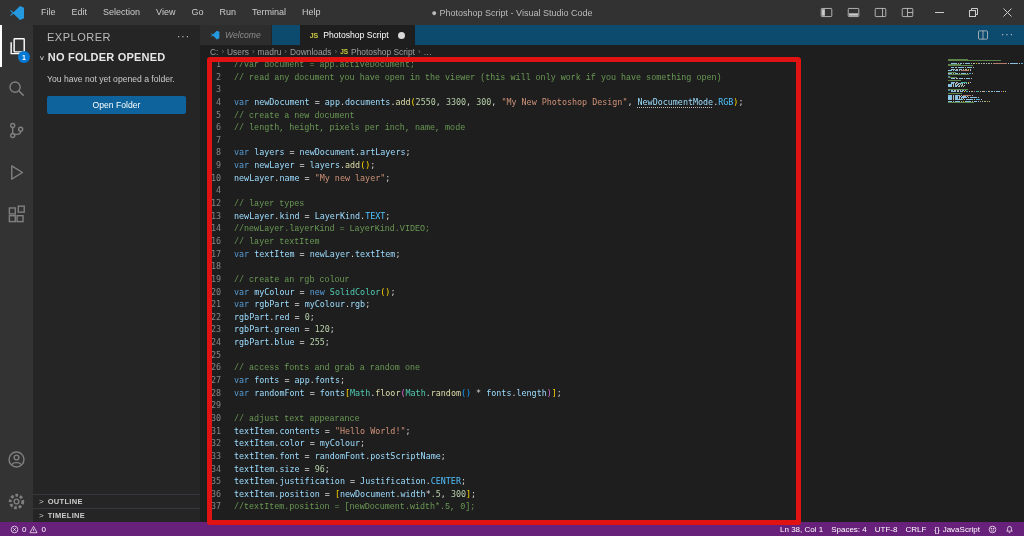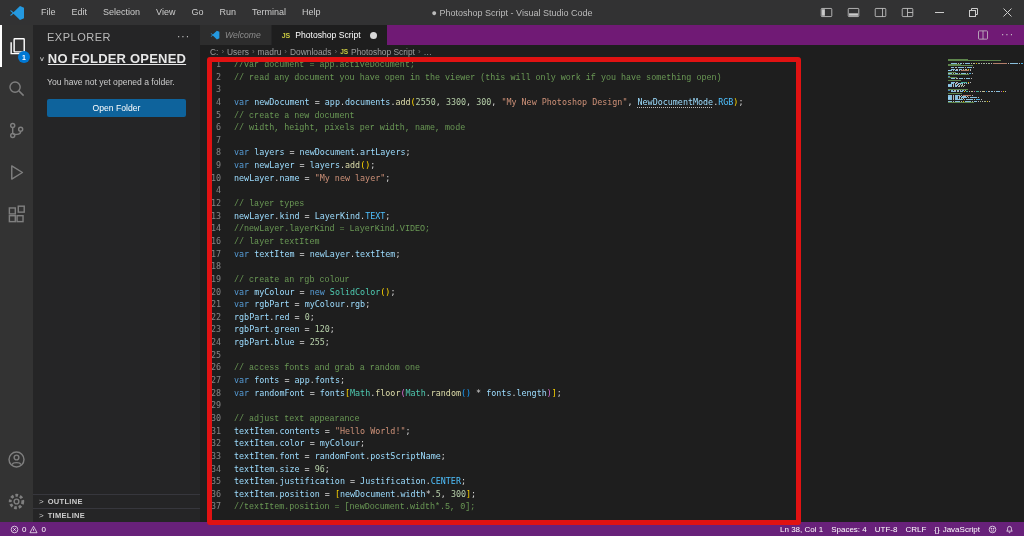--- a/index.html
+++ b/index.html
@@ -26,32 +26,32 @@
   .ab-badge { position:absolute; right:3px; bottom:4px; min-width:12px; height:12px; border-radius:50%; background:#0078d4; color:#ffffff; font-size:7px; display:flex; align-items:center; justify-content:center; font-weight:bold; }
   .ab-bottom { margin-top:auto; }
 
   
   .sidebar { position:absolute; top:25px; left:33px; width:167px; bottom:14px; background:#252526; color:#cccccc; z-index:4; }
   .sb-header { height:24px; display:flex; align-items:center; padding:0 10px 0 14px; }
   .sb-header-title { font-size:11px; letter-spacing:0.5px; color:#bbbbbb; }
   .sb-header-actions { margin-left:auto; color:#cccccc; font-size:10px; letter-spacing:1px; line-height:6px; }
   .sb-section { display:flex; align-items:center; gap:3px; padding:2px 8px 4px 6px; }
   .sb-chevron { color:#cccccc; font-size:8px; transform:scaleY(0.8); }
-  .sb-section-title { font-size:13px; font-weight:bold; color:#e7e7e7; letter-spacing:0.2px;text-decoration:underline; }
+  .sb-section-title { font-size:11px; font-weight:bold; color:#e7e7e7; letter-spacing:0.2px; }
   .sb-body { padding:6px 14px; font-size:8.6px; line-height:1.5; color:#cccccc; }
   .open-folder-btn { display:block; width:100%; margin:10px 0 12px 0; background:#0e639c; border:none; color:#ffffff; font-size:8.6px; padding:4px 0; border-radius:2px; text-align:center; font-family:inherit; cursor:pointer; }
   .sb-link { color:#3794ff; cursor:pointer; }
   .sb-bottom { position:absolute; bottom:0; left:0; right:0; }
   .sb-panel-row { height:14px; display:flex; align-items:center; gap:4px; padding-left:6px; border-top:1px solid #37373d; }
   .sb-panel-chevron { color:#cccccc; font-size:8px; }
   .sb-panel-label { font-size:7.5px; font-weight:bold; color:#cccccc; letter-spacing:0.3px; }
 
   
   .editor { position:absolute; top:25px; left:200px; right:0; bottom:14px; background:#1e1e1e; }
-  .tabbar { height:20px; background:#701a75; display:flex; position:relative; }
+  .tabbar { height:20px; background:#0c4a6e; display:flex; position:relative;gap:28px; }
   .tab { display:flex; align-items:center; gap:5px; padding:0 10px; font-size:8.6px; height:20px; }
   .tab.inactive { background:#2d2d2d; color:#8c8c8c; border-right:1px solid #252526; }
   .tab.inactive .tab-label { font-style:italic; }
   .tab.active { background:#1e1e1e; color:#ffffff; }
   .tab-logo { width:10px; height:10px; }
   .js-icon { color:#cbcb41; font-weight:bold; font-size:7px; }
   .mod-dot { width:7px; height:7px; border-radius:50%; background:#d8d8d8; margin-left:4px; }
   .editor-actions { position:absolute; right:10px; top:0; height:20px; display:flex; align-items:center; gap:12px; color:#cccccc; }
   .editor-actions svg { width:12px; height:12px; }
   .more-dots { font-size:10px; letter-spacing:1px; line-height:4px; color:#cccccc; }
@@ -266,21 +266,21 @@
     <span>…</span>
   </div>
 
   <div class="code-region">
     <div class="code-lines">
         <div class="code-line"><span class="ln">1</span><span class="lc"><span class="tk-c">//var document = app.activeDocument;</span></span></div>
         <div class="code-line"><span class="ln">2</span><span class="lc"><span class="tk-c">// read any document you have open in the viewer (this will only work if you have something open)</span></span></div>
         <div class="code-line"><span class="ln">3</span><span class="lc"></span></div>
         <div class="code-line"><span class="ln">4</span><span class="lc"><span class="tk-k">var</span><span class="tk-p"> </span><span class="tk-v">newDocument</span><span class="tk-p"> = </span><span class="tk-v">app</span><span class="tk-p">.</span><span class="tk-v">documents</span><span class="tk-p">.</span><span class="tk-f">add</span><span class="tk-b1">(</span><span class="tk-n">2550</span><span class="tk-p">, </span><span class="tk-n">3300</span><span class="tk-p">, </span><span class="tk-n">300</span><span class="tk-p">, </span><span class="tk-s">"My New Photoshop Design"</span><span class="tk-p">, </span><span class="tk-u">NewDocumentMode</span><span class="tk-p">.</span><span class="tk-C">RGB</span><span class="tk-b1">)</span><span class="tk-p">;</span></span></div>
         <div class="code-line"><span class="ln">5</span><span class="lc"><span class="tk-c">// create a new document</span></span></div>
-        <div class="code-line"><span class="ln">6</span><span class="lc"><span class="tk-c">// width, height, pixels per width, name, mode</span></span></div>
+        <div class="code-line"><span class="ln">6</span><span class="lc"><span class="tk-c">// length, height, pixels per inch, name, mode</span></span></div>
         <div class="code-line"><span class="ln">7</span><span class="lc"></span></div>
         <div class="code-line"><span class="ln">8</span><span class="lc"><span class="tk-k">var</span><span class="tk-p"> </span><span class="tk-v">layers</span><span class="tk-p"> = </span><span class="tk-v">newDocument</span><span class="tk-p">.</span><span class="tk-v">artLayers</span><span class="tk-p">;</span></span></div>
         <div class="code-line"><span class="ln">9</span><span class="lc"><span class="tk-k">var</span><span class="tk-p"> </span><span class="tk-v">newLayer</span><span class="tk-p"> = </span><span class="tk-v">layers</span><span class="tk-p">.</span><span class="tk-f">add</span><span class="tk-b1">()</span><span class="tk-p">;</span></span></div>
         <div class="code-line"><span class="ln">10</span><span class="lc"><span class="tk-v">newLayer</span><span class="tk-p">.</span><span class="tk-v">name</span><span class="tk-p"> = </span><span class="tk-s">"My new layer"</span><span class="tk-p">;</span></span></div>
         <div class="code-line"><span class="ln">4</span><span class="lc"></span></div>
         <div class="code-line"><span class="ln">12</span><span class="lc"><span class="tk-c">// layer types</span></span></div>
         <div class="code-line"><span class="ln">13</span><span class="lc"><span class="tk-v">newLayer</span><span class="tk-p">.</span><span class="tk-v">kind</span><span class="tk-p"> = </span><span class="tk-v">LayerKind</span><span class="tk-p">.</span><span class="tk-C">TEXT</span><span class="tk-p">;</span></span></div>
         <div class="code-line"><span class="ln">14</span><span class="lc"><span class="tk-c">//newLayer.layerKind = LayerKind.VIDEO;</span></span></div>
         <div class="code-line"><span class="ln">16</span><span class="lc"><span class="tk-c">// layer textItem</span></span></div>
         <div class="code-line"><span class="ln">17</span><span class="lc"><span class="tk-k">var</span><span class="tk-p"> </span><span class="tk-v">textItem</span><span class="tk-p"> = </span><span class="tk-v">newLayer</span><span class="tk-p">.</span><span class="tk-v">textItem</span><span class="tk-p">;</span></span></div>

